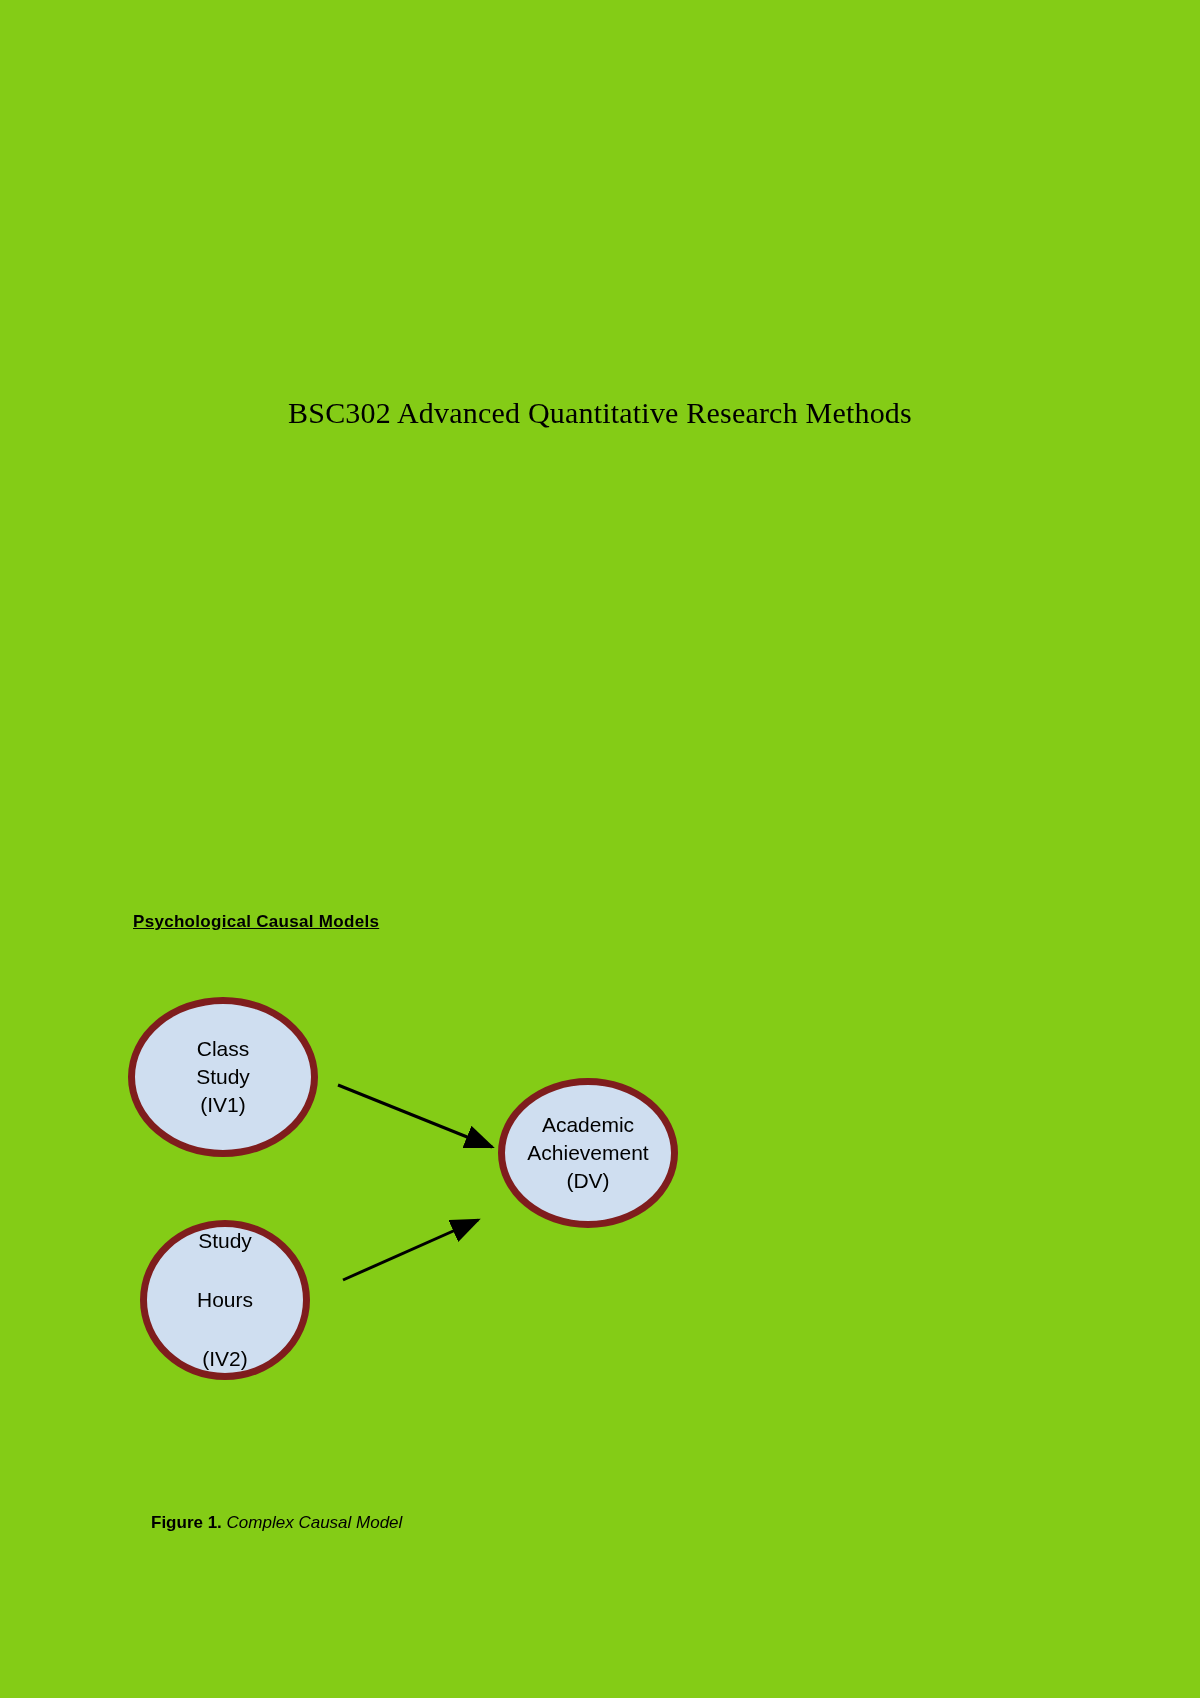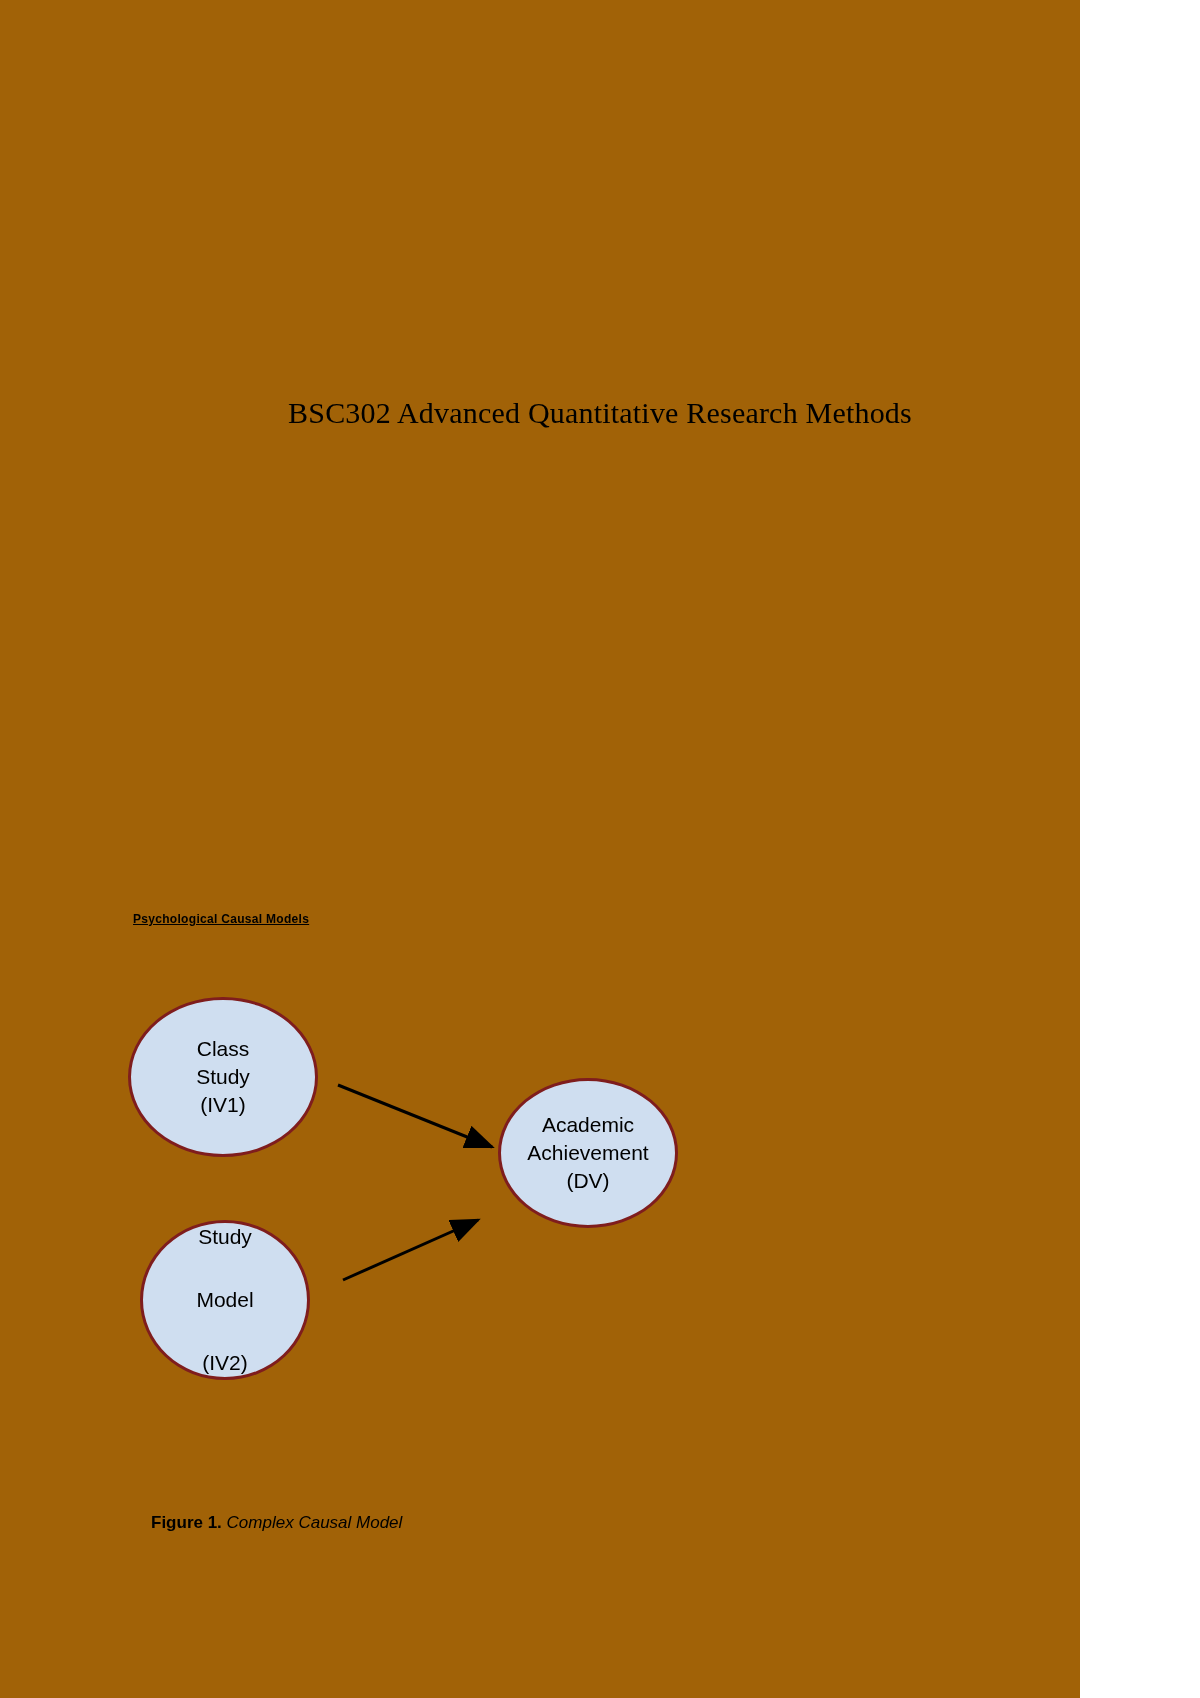--- a/index.html
+++ b/index.html
@@ -2,23 +2,23 @@
 <html><head>
 <meta charset="utf-8">
 <style>
   html, body {
     margin: 0;
     padding: 0;
     background: #ffffff;
   }
   .page {
     position: relative;
-    width: 1080px;
+    width: 1200px;
     height: 1698px;
-    background: #a16207;
+    background: #84cc16;
     overflow: hidden;
   }
 
   
   .doc-title {
     position: absolute;
     left: 0;
     top: 396px;
     width: 1200px;
     text-align: center;
@@ -29,21 +29,21 @@
     letter-spacing: 0.2px;
     white-space: nowrap;
   }
 
   
   .section-heading {
     position: absolute;
     left: 133px;
     top: 912px;
     font-family: "Liberation Sans", "DejaVu Sans", sans-serif;
-    font-size: 12px;
+    font-size: 17px;
     font-weight: bold;
     color: #000000;
     text-decoration: underline;
     letter-spacing: 0.3px;
     white-space: nowrap;
   }
 
   
   .figure-area {
     position: absolute;
@@ -55,21 +55,21 @@
   .figure-svg {
     position: absolute;
     left: 0;
     top: 0;
   }
 
   
   .node {
     position: absolute;
     box-sizing: border-box;
-    border: 3px solid #7f1d1d;
+    border: 7px solid #7f1d1d;
     border-radius: 50%;
     background: #cfdef0;
     display: flex;
     flex-direction: column;
     align-items: center;
     justify-content: center;
     text-align: center;
     font-family: "Liberation Sans", "DejaVu Sans", sans-serif;
     font-size: 21px;
     line-height: 1.32;
@@ -141,21 +141,21 @@
     </svg>
 
     <div class="node" id="node-iv1">
       <span class="node-line">Class</span>
       <span class="node-line">Study</span>
       <span class="node-line">(IV1)</span>
     </div>
 
     <div class="node" id="node-iv2">
       <span class="node-line">Study</span>
-      <span class="node-line">Model</span>
+      <span class="node-line">Hours</span>
       <span class="node-line">(IV2)</span>
     </div>
 
     <div class="node" id="node-dv">
       <span class="node-line">Academic</span>
       <span class="node-line">Achievement</span>
       <span class="node-line">(DV)</span>
     </div>
 
   </div>

